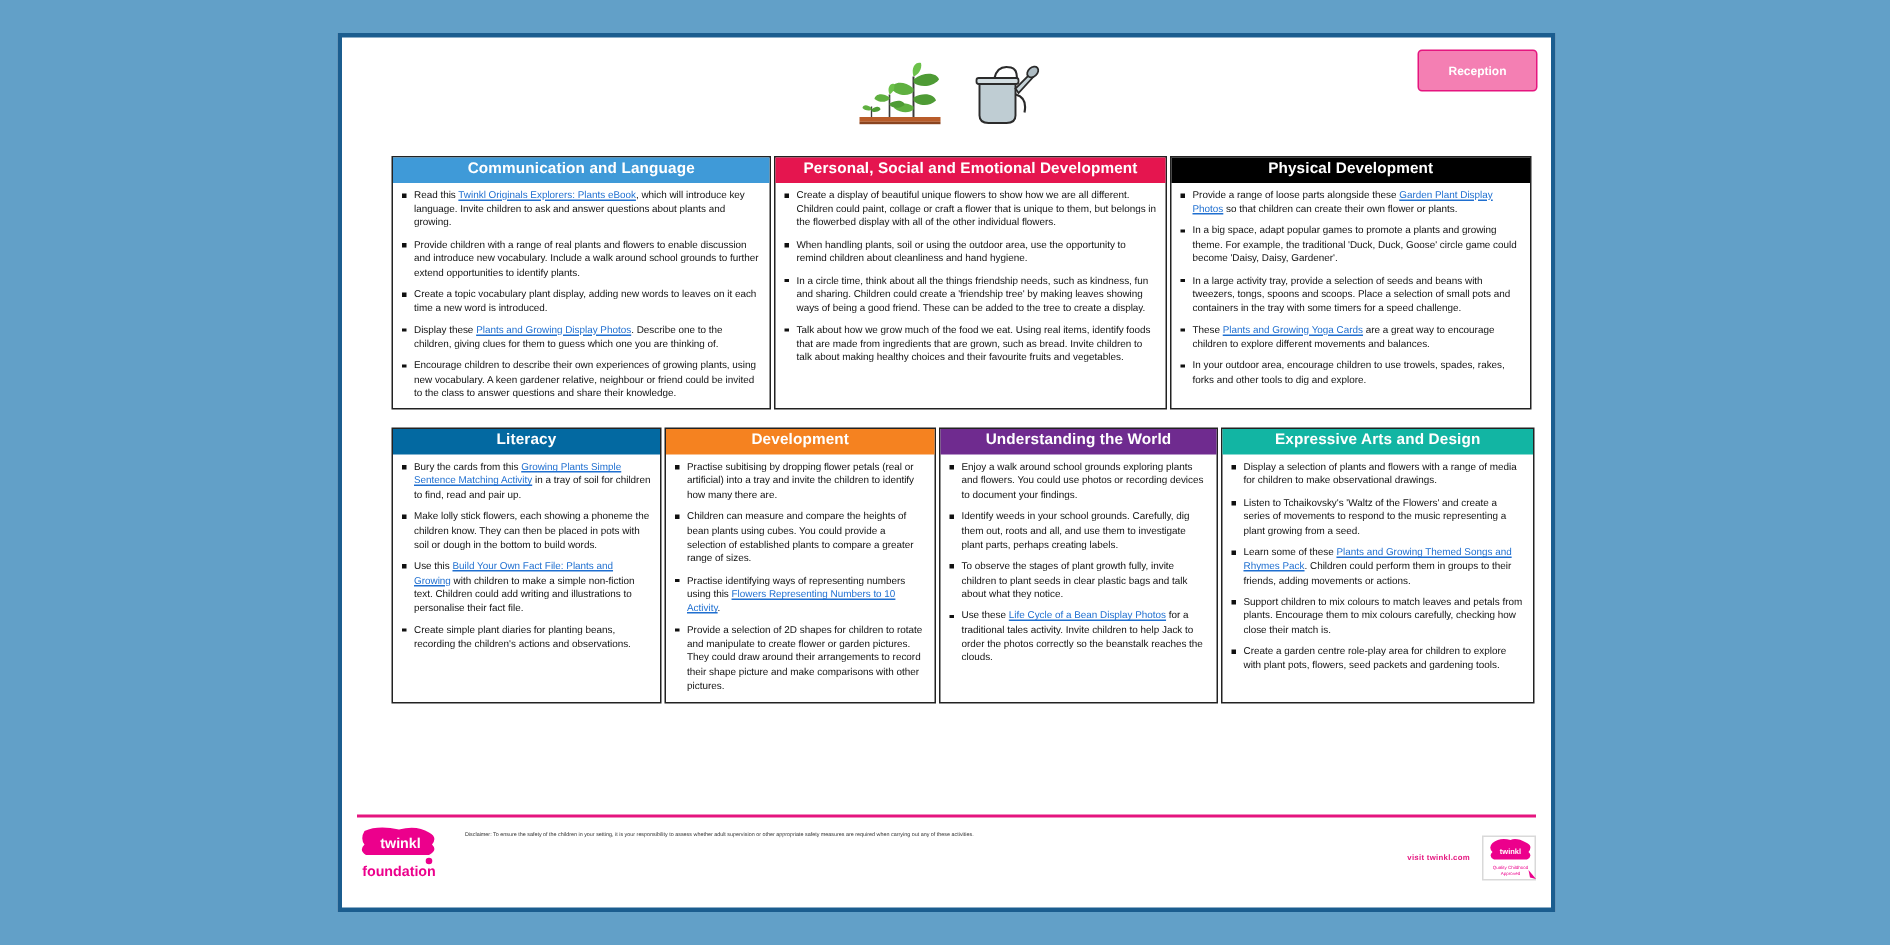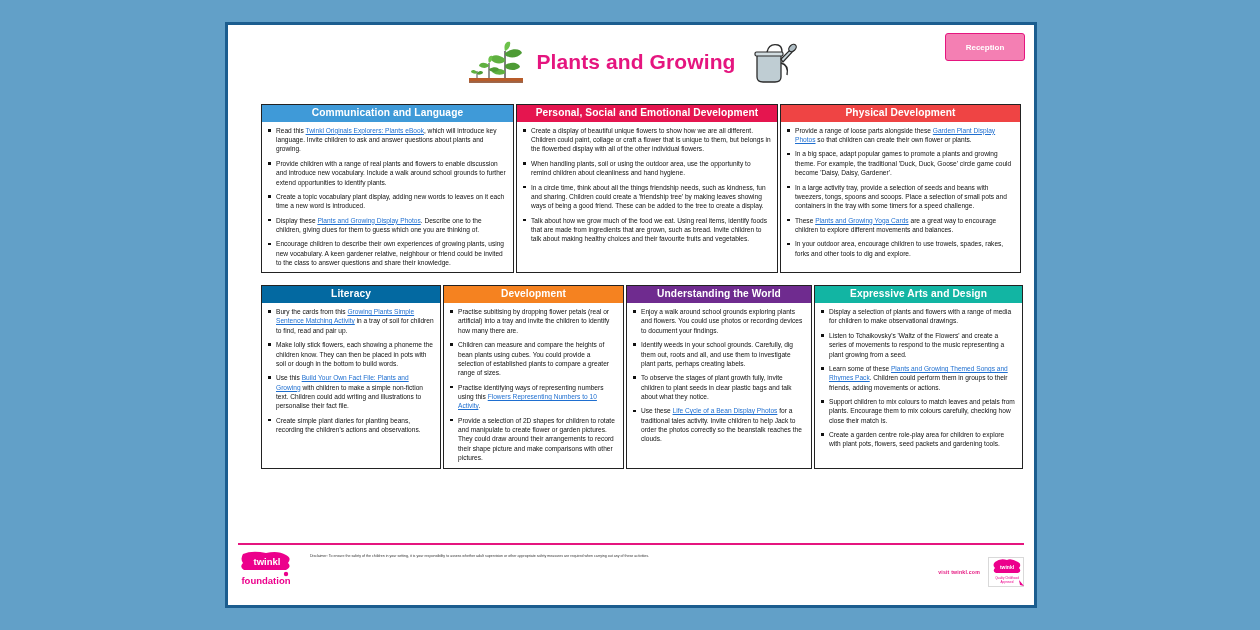--- a/index.html
+++ b/index.html
@@ -161,21 +161,20 @@
           <line x1="24" y1="39" x2="24" y2="24" stroke="#3a3a3a" stroke-width="1.1"></line>
           <path d="M24 26 C19 22 14 24 14 27 C18 30 22 29 24 27 Z" fill="#5fb040"></path>
           <path d="M24 30 C29 27 34 28 34 31 C30 34 26 33 24 31 Z" fill="#4e9b35"></path>
           <path d="M24 24 C22 19 25 16 27 17 C28 20 26 23 24 24 Z" fill="#6cc14a"></path>
           <line x1="12" y1="39" x2="12" y2="32" stroke="#3a3a3a" stroke-width="0.9"></line>
           <path d="M12 33 C9 30 6 31 6 33 C8 35 11 35 12 34 Z" fill="#5fb040"></path>
           <path d="M12 34 C15 31 18 32 18 34 C16 36 13 36 12 35 Z" fill="#4e9b35"></path>
         </svg>
       </span>
 
-      <span class="title">Plants and Growing</span>
 
       <span class="can-icon">
         <svg viewBox="0 0 52 46" width="52" height="46">
           <path d="M12 16 L12 38 Q12 43 18 43 L30 43 Q36 43 36 38 L36 16 Z" fill="#bfcdd3" stroke="#2b2b2b" stroke-width="1.3"></path>
           <rect x="10" y="13" width="28" height="4" rx="1.5" fill="#d2dde1" stroke="#2b2b2b" stroke-width="1.2"></rect>
           <path d="M36 20 L47 9 L49 11 L38 23 Z" fill="#c6d3d8" stroke="#2b2b2b" stroke-width="1.2"></path>
           <ellipse cx="47.5" cy="9" rx="4.2" ry="3" fill="#aebcc3" stroke="#2b2b2b" stroke-width="1.2" transform="rotate(-42 47.5 9)"></ellipse>
           <path d="M22 13 Q24 4 33 6 Q37 7 37 13" fill="none" stroke="#2b2b2b" stroke-width="1.4"></path>
           <path d="M36 24 Q44 26 42 36" fill="none" stroke="#2b2b2b" stroke-width="1.4"></path>
         </svg>
@@ -204,21 +203,21 @@
           <div class="col-body">
             <ul class="bullets">
               <li><span>Create a display of beautiful unique flowers to show how we are all different. Children could paint, collage or craft a flower that is unique to them, but belongs in the flowerbed display with all of the other individual flowers.</span></li>
               <li><span>When handling plants, soil or using the outdoor area, use the opportunity to remind children about cleanliness and hand hygiene.</span></li>
               <li><span>In a circle time, think about all the things friendship needs, such as kindness, fun and sharing. Children could create a 'friendship tree' by making leaves showing ways of being a good friend. These can be added to the tree to create a display.</span></li>
               <li><span>Talk about how we grow much of the food we eat. Using real items, identify foods that are made from ingredients that are grown, such as bread. Invite children to talk about making healthy choices and their favourite fruits and vegetables.</span></li>
             </ul>
           </div>
         </div>
         <div class="col" style="width: 241px; flex: 0 0 241px;">
-          <div class="col-head" style="background: #ef4444;">Physical Development</div>
+          <div class="col-head" style="background: #000000;">Physical Development</div>
           <div class="col-body">
             <ul class="bullets">
               <li><span>Provide a range of loose parts alongside these </span><span class="lk">Garden Plant Display Photos</span><span> so that children can create their own flower or plants.</span></li>
               <li><span>In a big space, adapt popular games to promote a plants and growing theme. For example, the traditional 'Duck, Duck, Goose' circle game could become 'Daisy, Daisy, Gardener'.</span></li>
               <li><span>In a large activity tray, provide a selection of seeds and beans with tweezers, tongs, spoons and scoops. Place a selection of small pots and containers in the tray with some timers for a speed challenge.</span></li>
               <li><span>These </span><span class="lk">Plants and Growing Yoga Cards</span><span> are a great way to encourage children to explore different movements and balances.</span></li>
               <li><span>In your outdoor area, encourage children to use trowels, spades, rakes, forks and other tools to dig and explore.</span></li>
             </ul>
           </div>
         </div>

